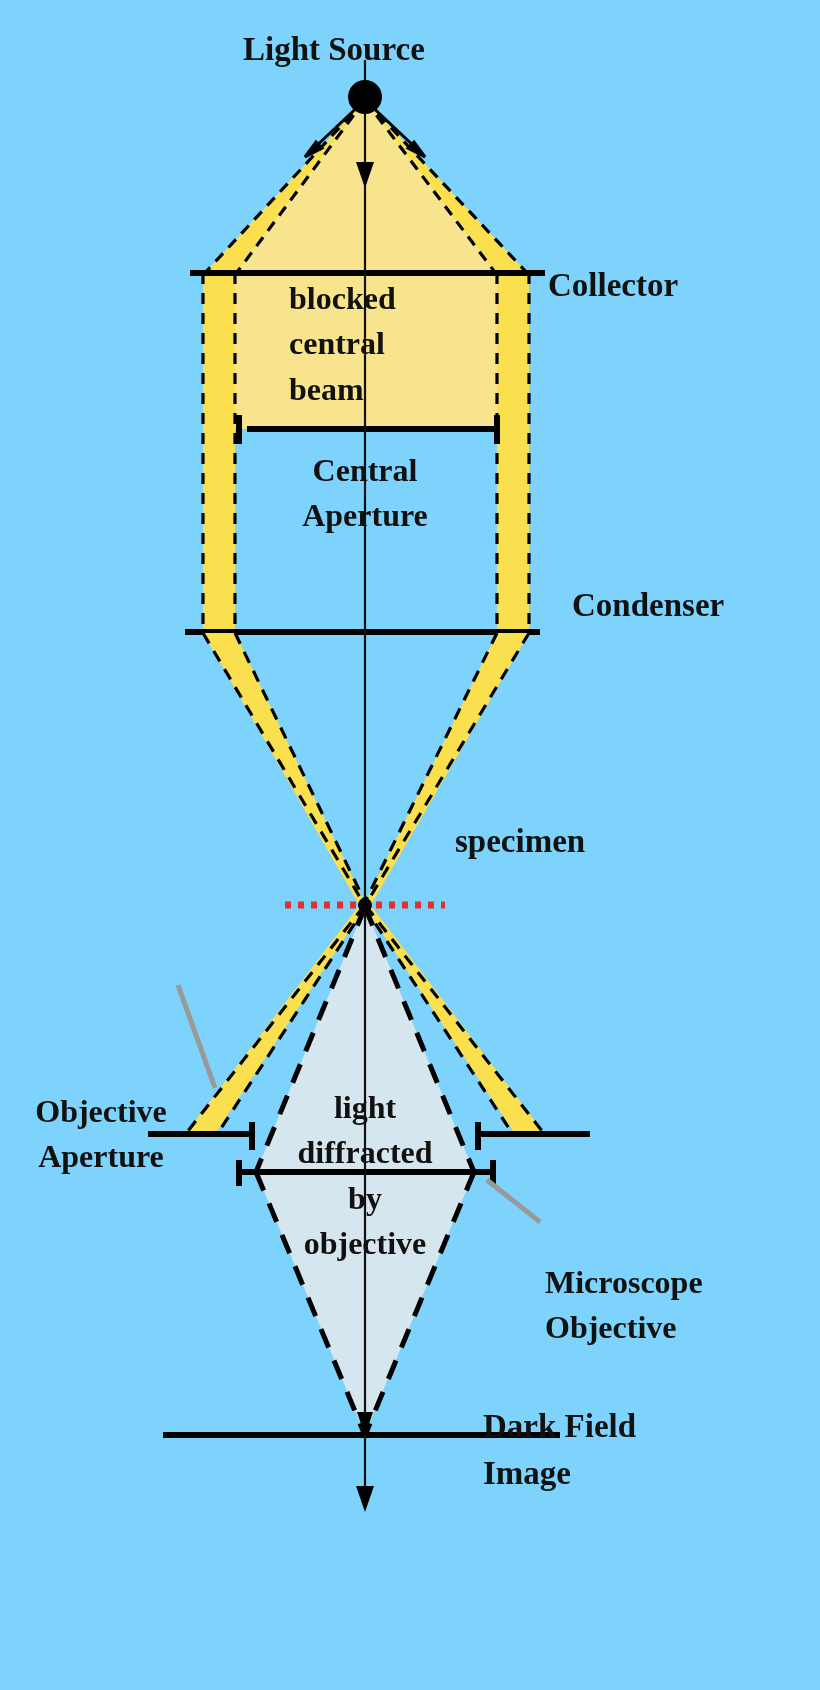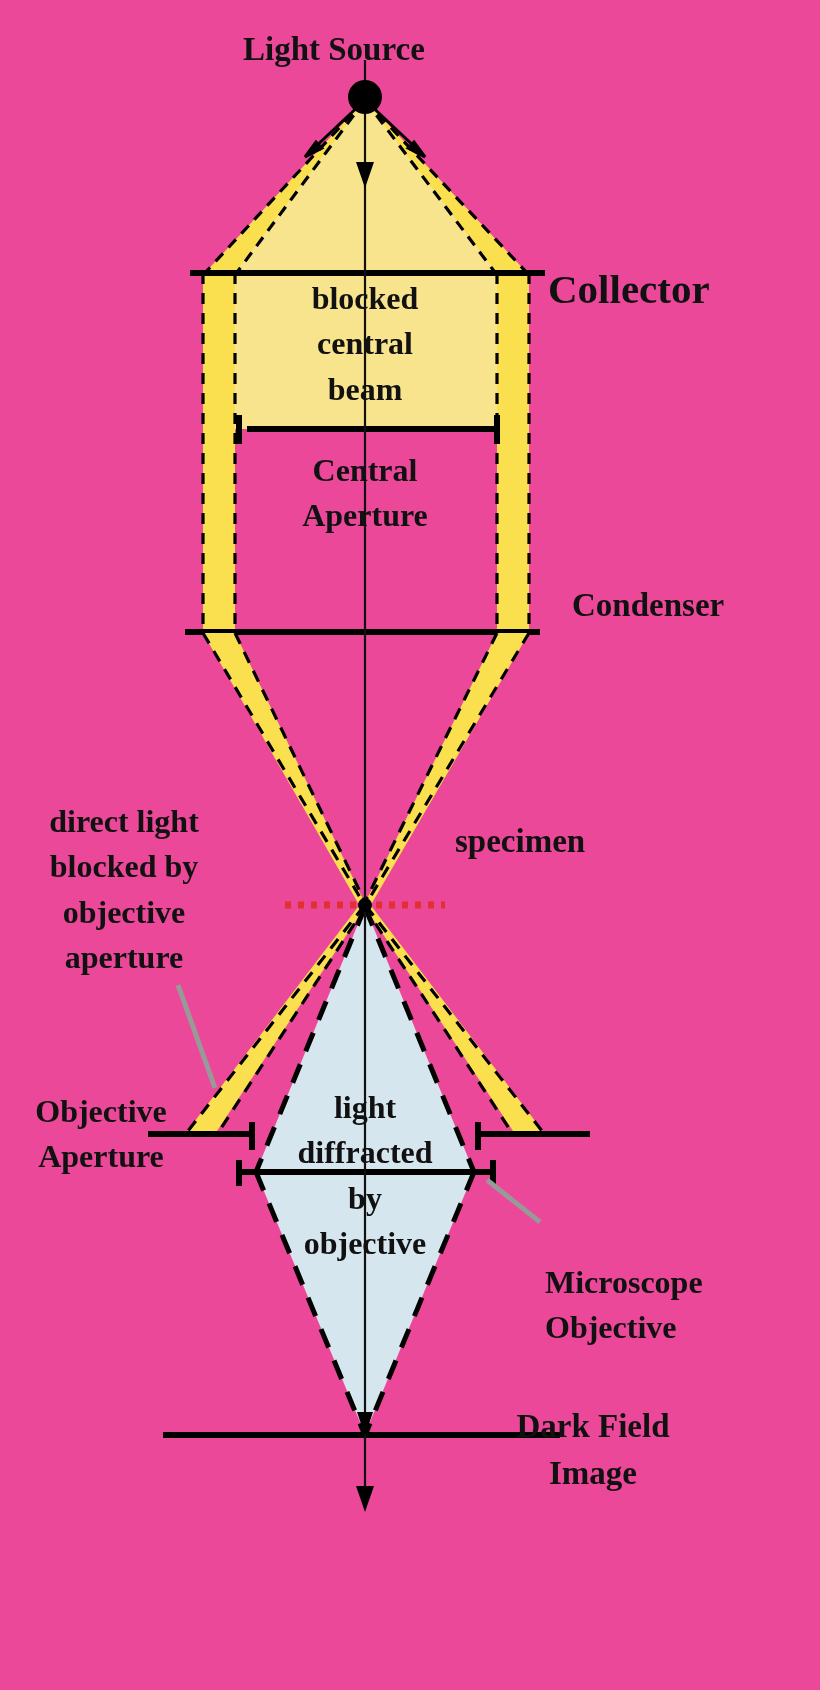--- a/index.html
+++ b/index.html
@@ -1,18 +1,18 @@
 <!DOCTYPE html>
 <html><head>
 <meta charset="utf-8">
 <style>
   html,body{margin:0;padding:0;background:#f6f6f6;}
   body{width:820px;height:1690px;overflow:hidden;
        font-family:"Liberation Serif","DejaVu Serif",serif;}
-  #stage{position:relative;width:820px;height:1690px;background:#ec4899;}
+  #stage{position:relative;width:820px;height:1690px;background:#7dd3fc;}
   svg#diagram{position:absolute;left:0;top:0;width:820px;height:1690px;}
   .lbl{position:absolute;color:#111;font-weight:700;line-height:1.06;
        font-family:"Liberation Serif","DejaVu Serif",serif;
        white-space:pre;}
 </style>
 </head>
 <body>
 
 <div id="stage">
 
@@ -94,45 +94,41 @@
 
     <circle cx="365" cy="97" r="17" fill="#000"></circle>
 
     <line x1="178" y1="985" x2="215" y2="1088" stroke="#999" stroke-width="5"></line>
     <line x1="540" y1="1222" x2="487" y2="1180" stroke="#999" stroke-width="5"></line>
 
   </svg>
 
   <div class="lbl" style="left:243px;top:32px;font-size:33px;">Light Source</div>
 
-  <div class="lbl" style="left:548px;top:268px;font-size:41px;">Collector</div>
+  <div class="lbl" style="left:548px;top:268px;font-size:33px;">Collector</div>
 
-  <div class="lbl" style="left:289px;top:276px;font-size:32px;text-align:center;width:152px;line-height:1.42;">blocked
+  <div class="lbl" style="left:289px;top:276px;font-size:32px;text-align:left;width:152px;line-height:1.42;">blocked
 central
 beam</div>
 
   <div class="lbl" style="left:279px;top:448px;font-size:32px;text-align:center;width:172px;line-height:1.42;">Central
 Aperture</div>
 
   <div class="lbl" style="left:536px;top:588px;font-size:33px;margin-left:36px;">Condenser</div>
 
   <div class="lbl" style="left:455px;top:824px;font-size:33px;">specimen</div>
 
-  <div class="lbl" style="left:18px;top:799px;font-size:32px;text-align:center;width:212px;line-height:1.42;">direct light
-blocked by
-objective
-aperture</div>
 
   <div class="lbl" style="left:6px;top:1089px;font-size:32px;text-align:center;width:190px;line-height:1.42;">Objective
 Aperture</div>
 
   <div class="lbl" style="left:262px;top:1085px;font-size:32px;text-align:center;width:206px;line-height:1.42;">light
 diffracted
 by
 objective</div>
 
   <div class="lbl" style="left:545px;top:1260px;font-size:32px;text-align:left;width:260px;line-height:1.42;">Microscope
 Objective</div>
 
-  <div class="lbl" style="left:483px;top:1403px;font-size:33px;text-align:center;width:220px;line-height:1.42;">Dark Field
+  <div class="lbl" style="left:483px;top:1403px;font-size:33px;text-align:left;width:220px;line-height:1.42;">Dark Field
 Image</div>
 
 </div>
 
 </body></html>

